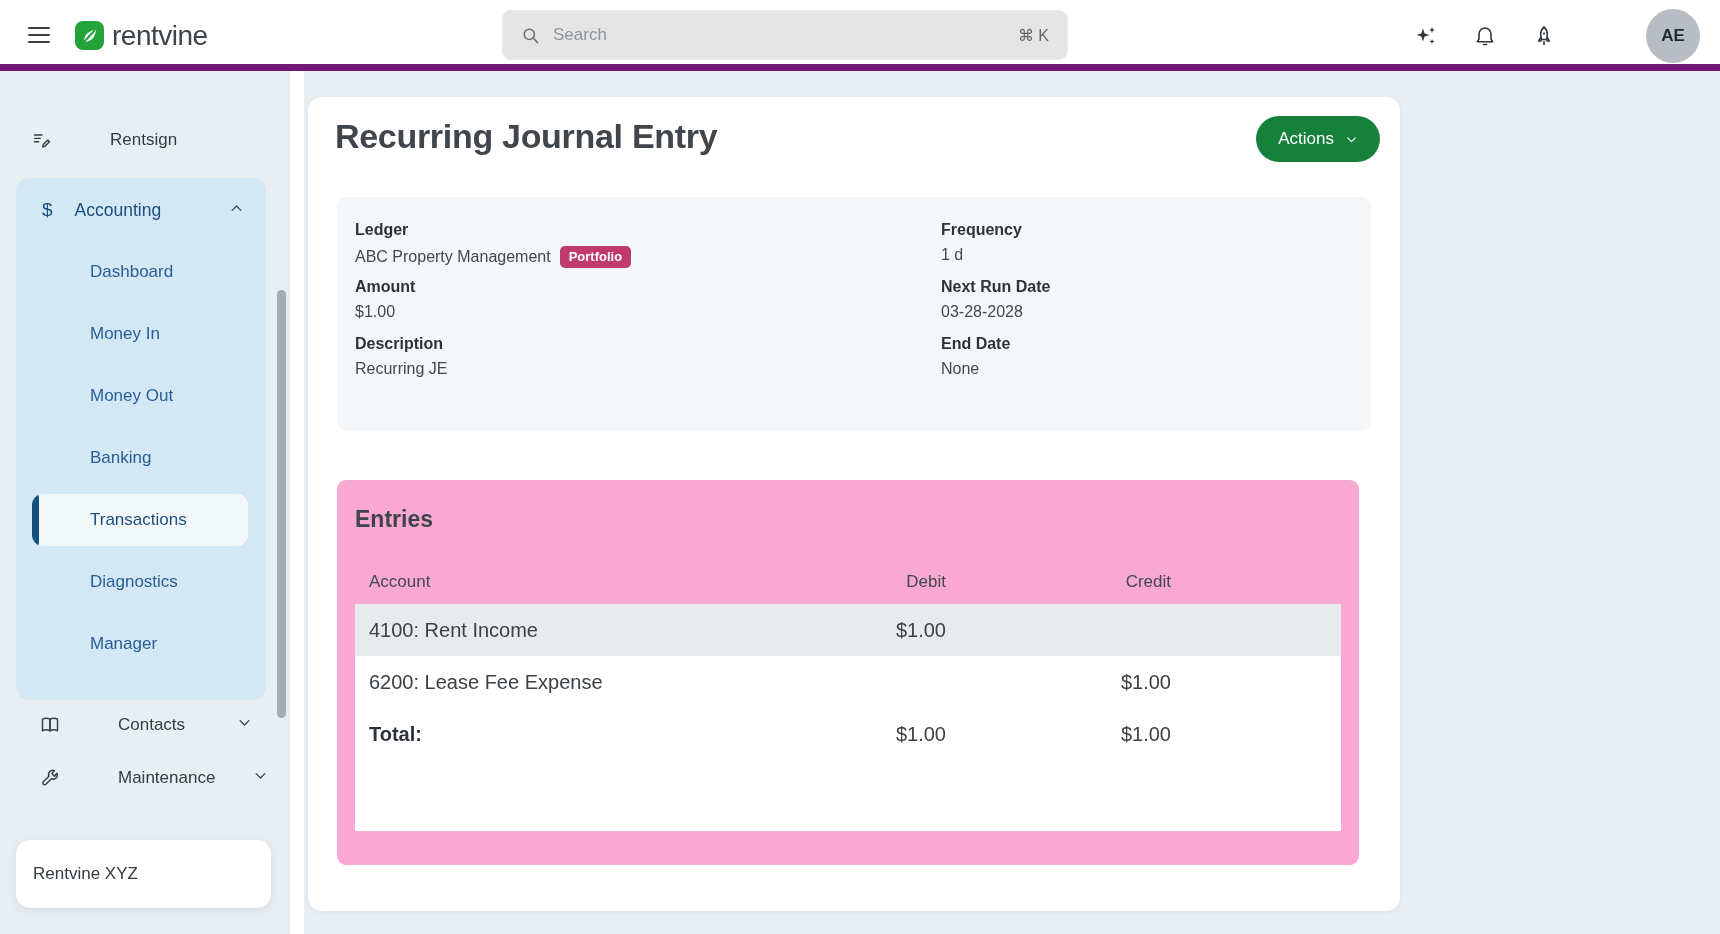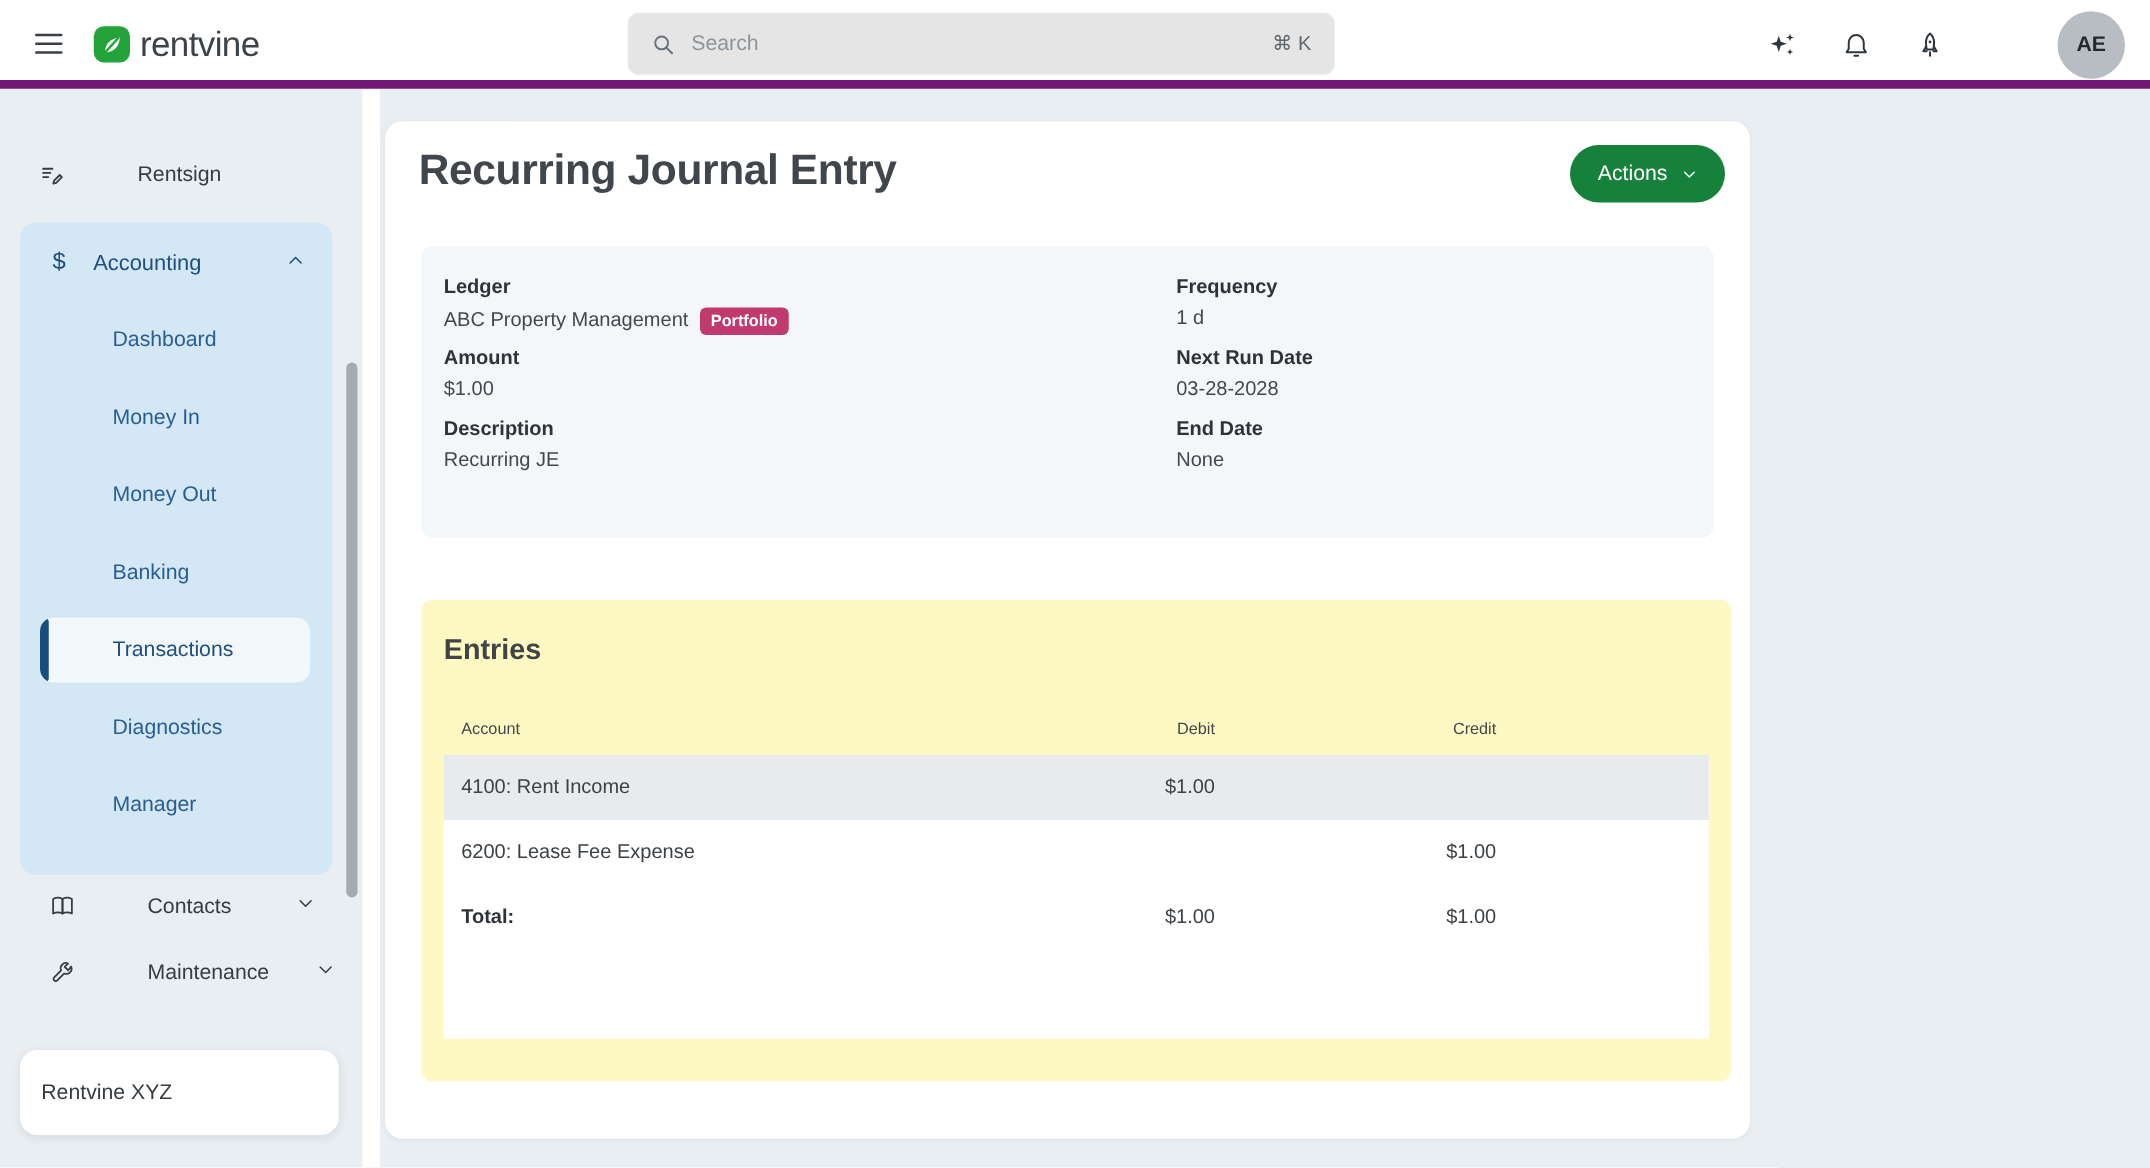--- a/index.html
+++ b/index.html
@@ -97,27 +97,27 @@
   }
   .details-grid { display:grid; grid-template-columns:586px 1fr; }
   .field { margin-bottom:9px; height:48px; }
   .f-label { font-size:16px; font-weight:700; color:#2d3338; margin-bottom:7px; }
   .f-value { font-size:16px; color:#42484d; display:flex; align-items:center; gap:9px; }
   .badge-portfolio {
     background:#c13a6e; color:#ffffff; font-size:13px; font-weight:700;
     padding:3px 9px; border-radius:5px; line-height:1.25;
   }
   .entries-card {
-    position:absolute; left:29px; right:15px; top:383px; height:385px;
-    background:#fef9c3; border-radius:9px; padding:26px 18px 0 18px;
+    position:absolute; left:29px; right:41px; top:383px; height:385px;
+    background:#f9a8d4; border-radius:9px; padding:26px 18px 0 18px;
   }
   .entries-heading { font-size:23px; color:#3e4448; margin-bottom:27px; }
-  .thead { display:flex; align-items:center; height:44px; font-size:13px; color:#42484d; }
+  .thead { display:flex; align-items:center; height:44px; font-size:17px; color:#42484d; }
   .tbody { background:#ffffff; }
-  .trow { display:flex; align-items:center; height:52px; font-size:16px; color:#3b4145; }
+  .trow { display:flex; align-items:center; height:52px; font-size:20px; color:#3b4145; }
   .trow.shaded { background:#e8ebed; }
   .trow.total .c-account { font-weight:700; color:#2d3338; }
   .c-account { flex:1; padding-left:14px; }
   .c-debit { width:240px; text-align:right; }
   .c-credit { width:225px; text-align:right; }
   .c-end { width:170px; }
   .t-spacer { height:71px; background:#ffffff; }
 </style>
 </head>
 <body>

